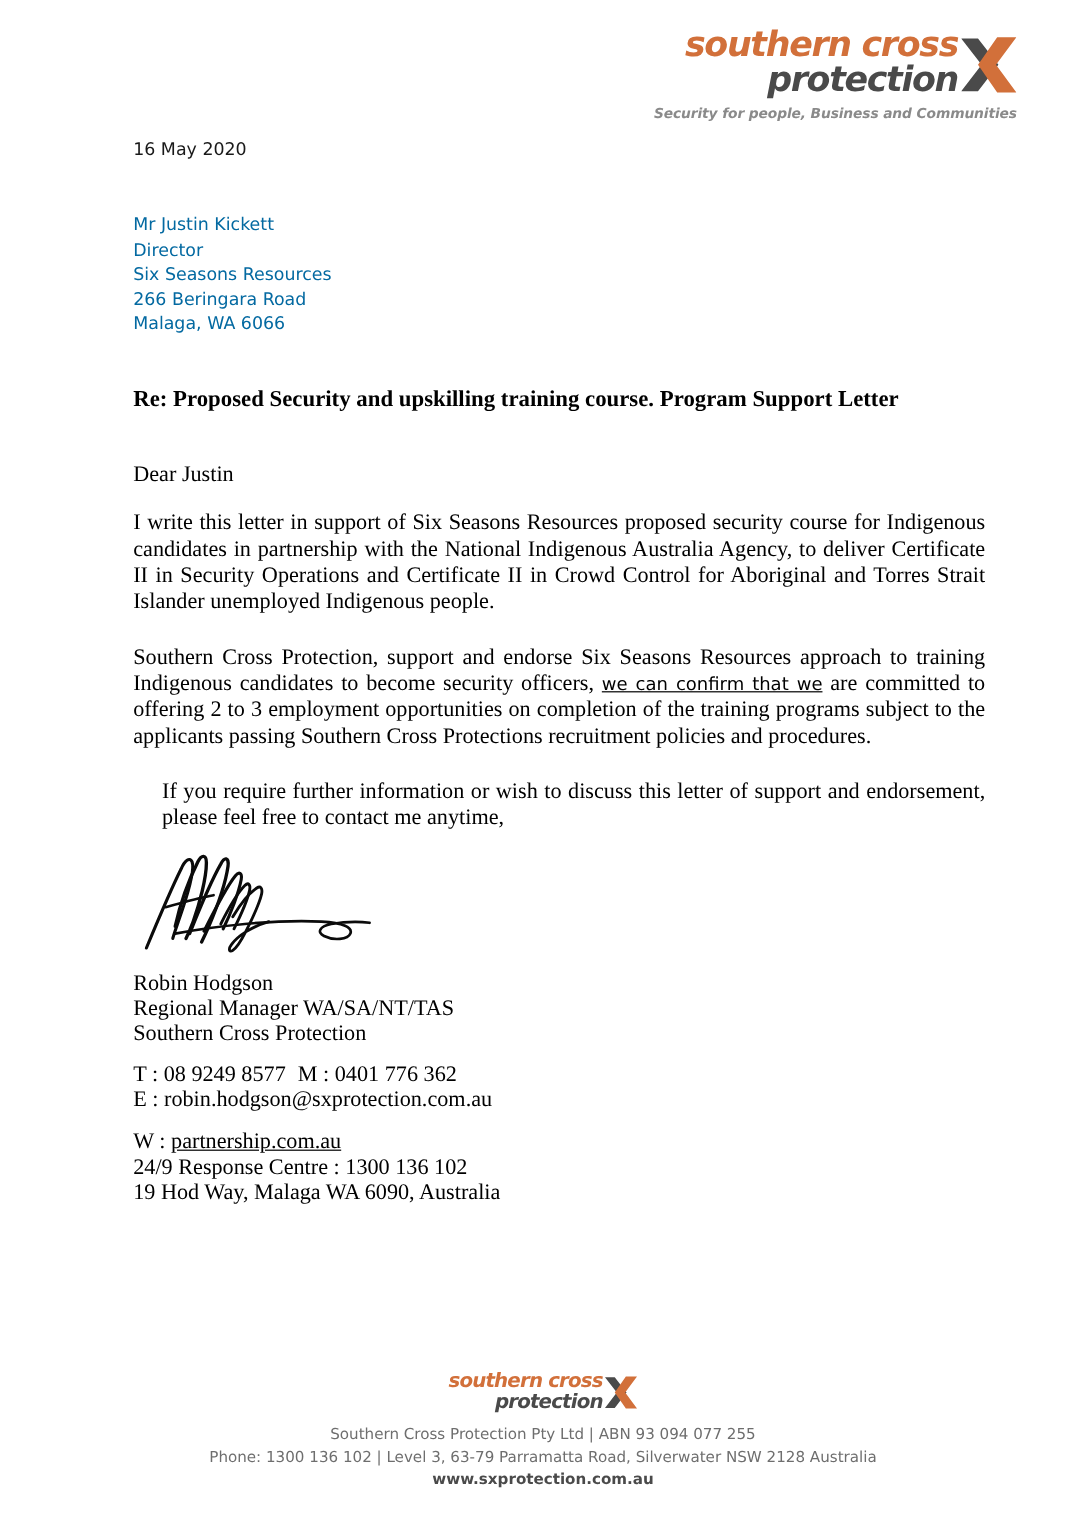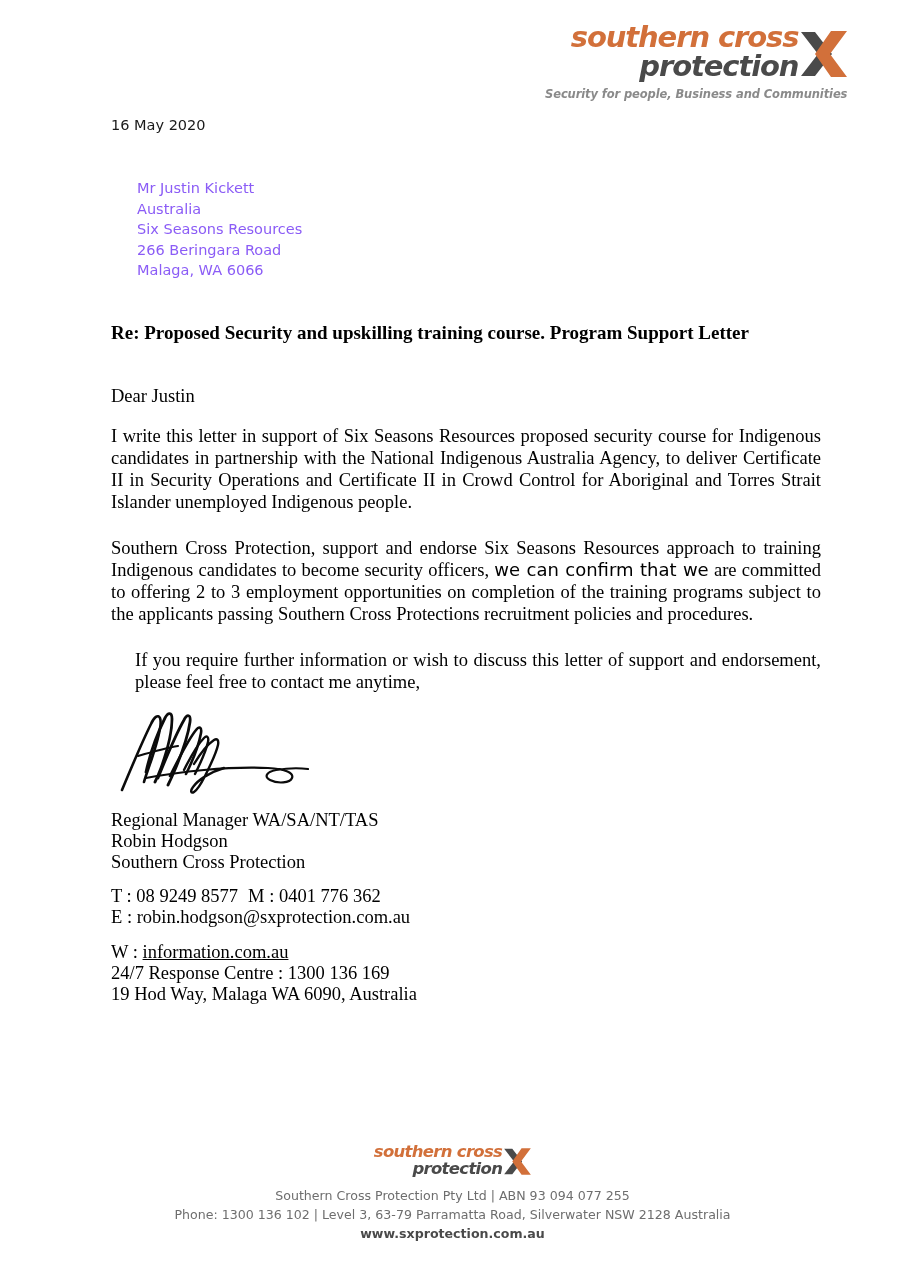--- a/index.html
+++ b/index.html
@@ -93,22 +93,21 @@
     color: #1a1a1a;
     white-space: nowrap;
   }
   .address-block {
     position: absolute;
     left: 111px;
     top: 178px;
     font-family: "DejaVu Sans", "Liberation Sans", sans-serif;
     font-size: 14.5px;
     line-height: 20.5px;
-    color: #8b5cf6;
-    margin-left: 26px;
+    color: #0369a1;
   }
   .address-block div { white-space: nowrap; }
 
   
   .subject-line {
     position: absolute;
     left: 111px;
     top: 322px;
     font-size: 19px;
     font-weight: bold;
@@ -130,21 +129,22 @@
     font-size: 18.5px;
     line-height: 22px;
     text-align: justify;
   }
   .body-text p {
     margin: 0 0 24px 0;
   }
   .body-text p:last-child { margin-bottom: 0; margin-left: 24px; }
   .sans-insert {
     font-family: "DejaVu Sans", "Liberation Sans", sans-serif;
-    font-size: 18px;
+    font-size: 15px;
+    text-decoration: underline;
   }
 
   
   .signature {
     position: absolute;
     left: 118px;
     top: 706px;
     width: 200px;
     height: 92px;
   }
@@ -245,21 +245,21 @@
         </div>
       </div>
       <div class="logo-tagline">Security for people, Business and Communities</div>
     </div>
   </div>
 
   <div class="date-line">16 May 2020</div>
 
   <div class="address-block">
     <div>Mr Justin Kickett</div>
-    <div>Australia</div>
+    <div>Director</div>
     <div>Six Seasons Resources</div>
     <div>266 Beringara Road</div>
     <div>Malaga, WA 6066</div>
   </div>
 
   <div class="subject-line">Re: Proposed Security and upskilling training course. Program Support Letter</div>
 
   <div class="salutation">Dear Justin</div>
 
   <div class="body-text">
@@ -278,31 +278,31 @@
         <path d="M52 70 C 60 54, 70 34, 78 24 C 81 20, 84 21, 83 27 C 81 38, 74 56, 68 68" stroke-width="2.6"></path>
         <path d="M66 64 C 72 52, 80 38, 86 32 C 89 29, 91 31, 90 36 C 88 45, 82 58, 77 68" stroke-width="2.4"></path>
         <path d="M76 58 C 82 48, 90 38, 96 34 C 99 32, 101 34, 100 39 C 98 48, 92 60, 87 70 C 83 78, 79 84, 76 86 C 73 88, 72 85, 75 81 C 80 74, 92 66, 106 62" stroke-width="2.4"></path>
         <path d="M28 72 C 60 66, 110 60, 150 62 C 168 63, 176 67, 174 72 C 172 77, 160 78, 152 74 C 146 71, 148 66, 158 64 C 170 62, 182 62, 190 63" stroke-width="2.2"></path>
       </g>
     </svg>
   </div>
 
   <div class="signoff">
     <div class="grp">
+      <div>Robin Hodgson</div>
       <div>Regional Manager WA/SA/NT/TAS</div>
-      <div>Robin Hodgson</div>
       <div>Southern Cross Protection</div>
     </div>
     <div class="grp">
       <div><span>T : 08 9249 8577</span><span class="spacer-wide"></span><span>M : 0401 776 362</span></div>
       <div>E : robin.hodgson@sxprotection.com.au</div>
     </div>
     <div class="grp">
-      <div><span>W : </span><span class="web-link">information.com.au</span></div>
-      <div>24/7 Response Centre : 1300 136 169</div>
+      <div><span>W : </span><span class="web-link">partnership.com.au</span></div>
+      <div>24/9 Response Centre : 1300 136 102</div>
       <div>19 Hod Way, Malaga WA 6090, Australia</div>
     </div>
   </div>
 
   <div class="footer">
     <div class="footer-logo">
       <div class="footer-textcol">
         <span class="footer-word-1">southern cross</span>
         <span class="footer-word-2">protection</span>
       </div>

